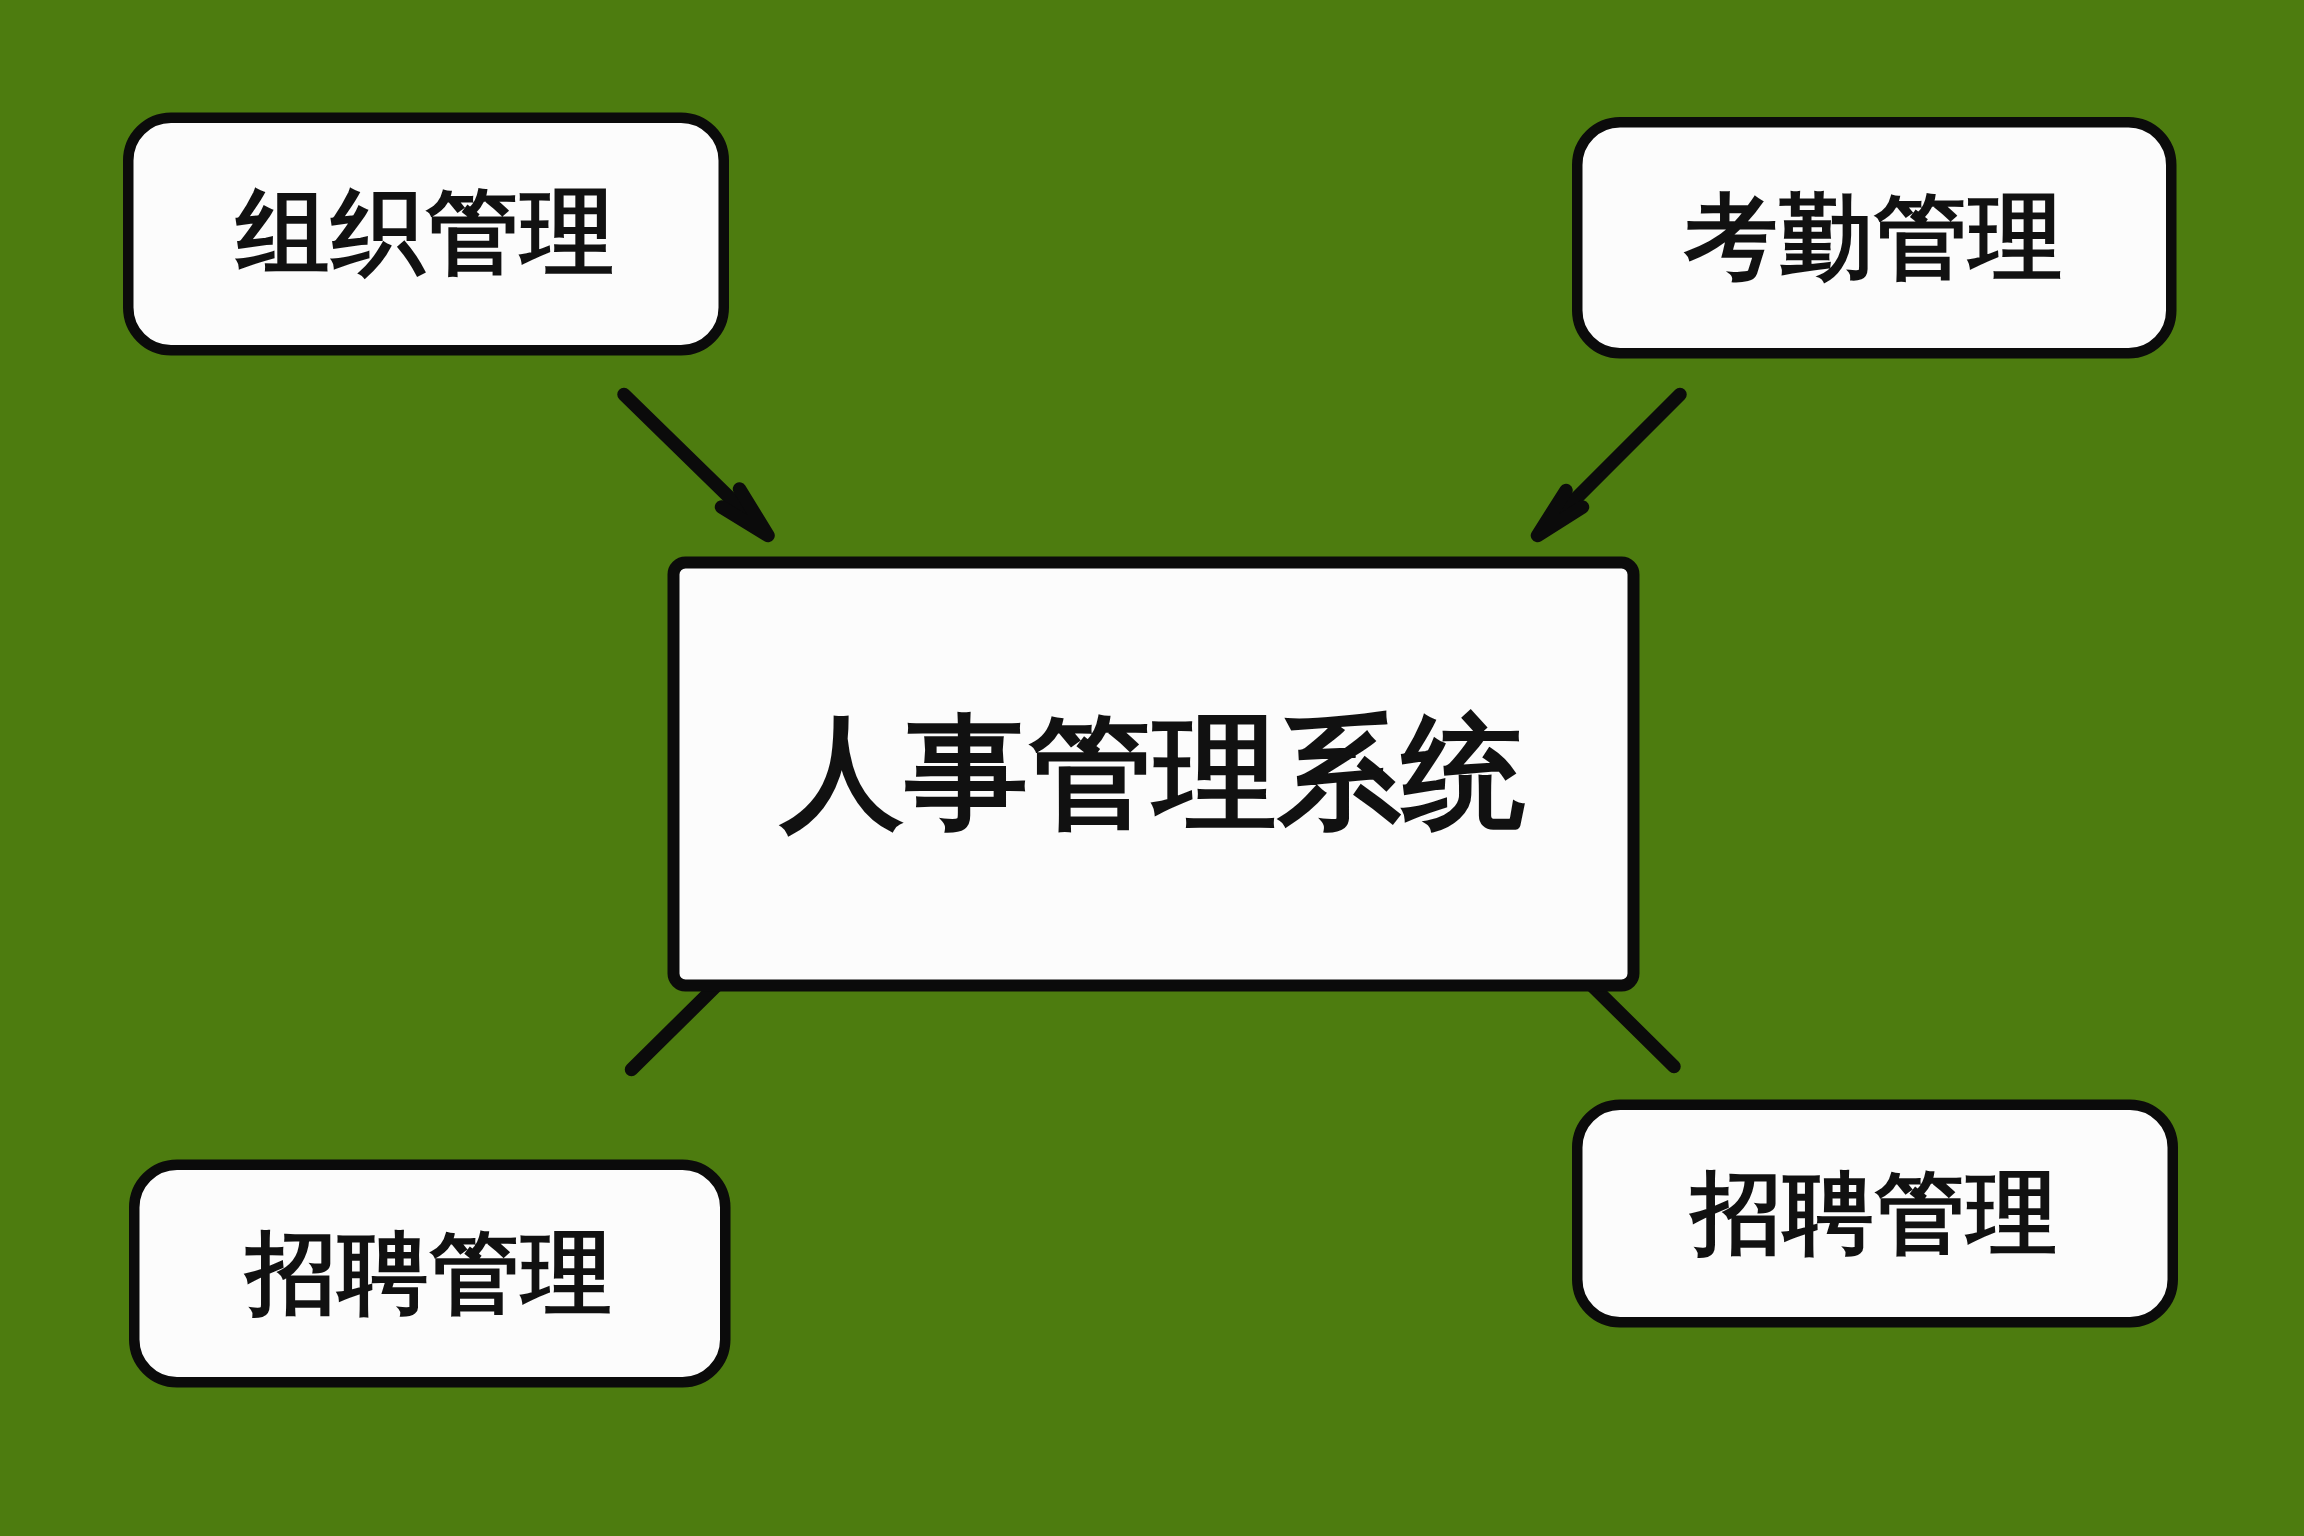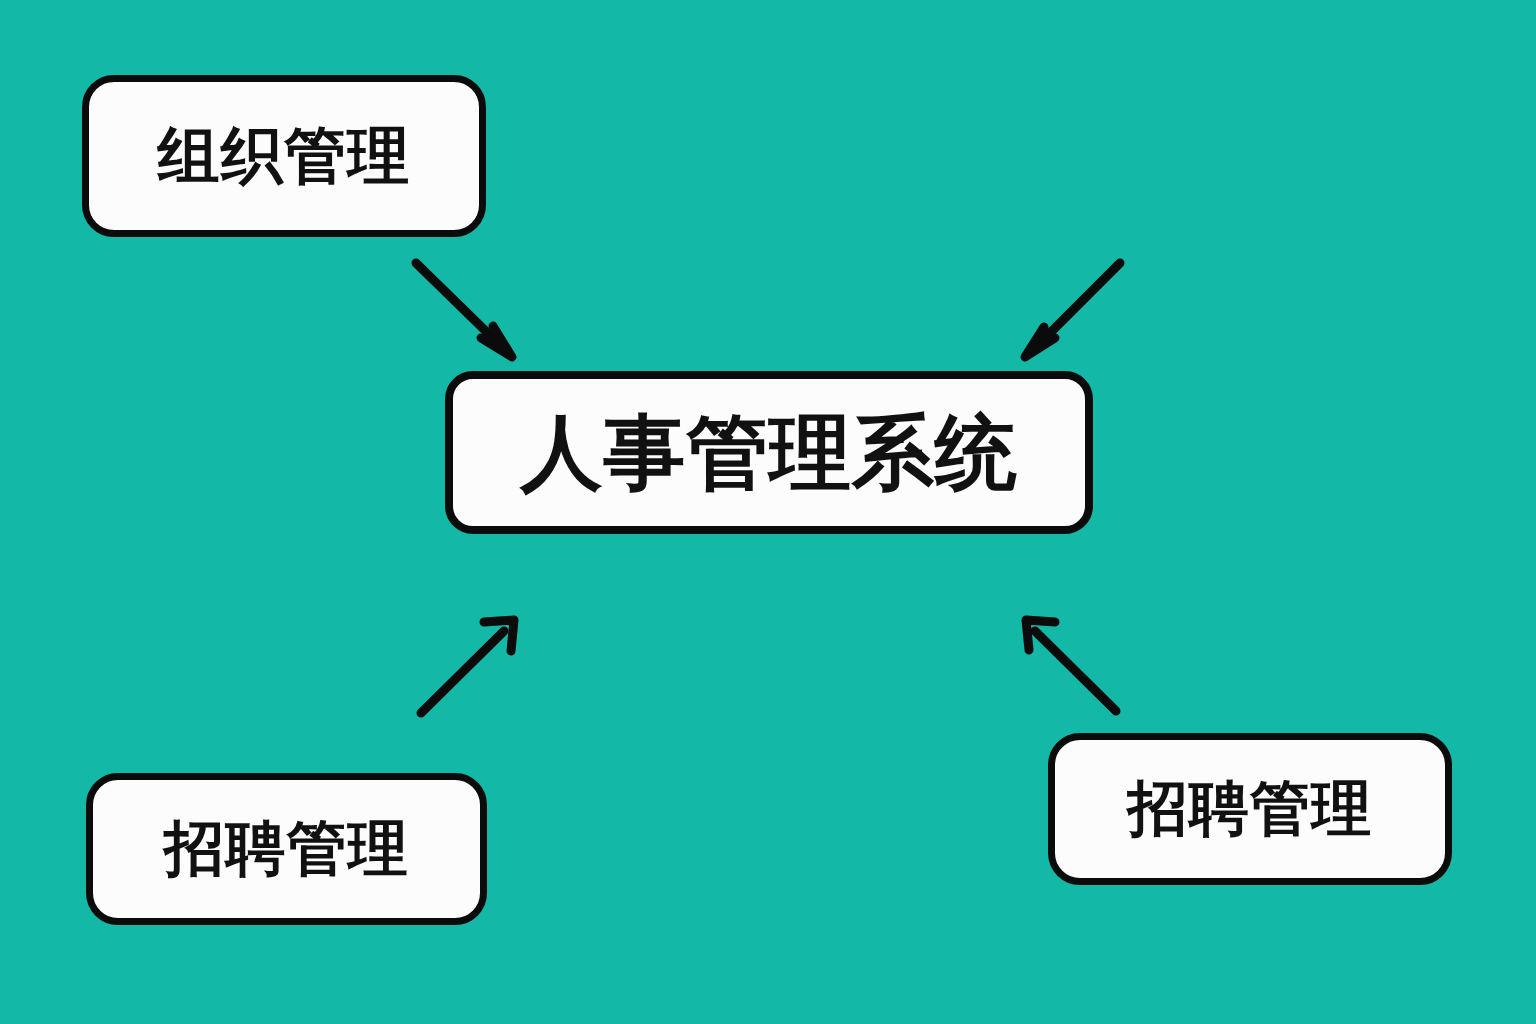--- a/index.html
+++ b/index.html
@@ -11,21 +11,21 @@
     width: 1536px;
     height: 1024px;
     background: #fbfbfb;
     font-family: "Liberation Sans", "DejaVu Sans", sans-serif;
     overflow: hidden;
   }
   #diagram-canvas {
     position: relative;
     width: 1536px;
     height: 1024px;
-    background: #14b8a6;
+    background: #4d7c0f;
   }
   #arrow-layer {
     position: absolute;
     left: 0;
     top: 0;
     width: 1536px;
     height: 1024px;
     pointer-events: none;
   }
   .node {
@@ -53,23 +53,23 @@
     height: 162px;
   }
   .node-leaf .node-label {
     font-size: 62px;
   }
   
   #node-center {
     left: 445px;
     top: 371px;
     width: 648px;
-    height: 163px;
+    height: 290px;
     border-width: 8px;
-    border-radius: 28px;
+    border-radius: 12px;
   }
   #node-center .node-label {
     font-size: 82px;
     letter-spacing: 0.01em;
   }
   #node-org   { left: 82px;   top: 75px;  }
   #node-att   { left: 1048px; top: 78px;  width: 403px; height: 161px; }
   #node-rec   { left: 86px;   top: 773px; width: 401px; height: 152px; }
   #node-perf  { left: 1048px; top: 733px; width: 404px; height: 152px; }
   #node-rec .node-label,
@@ -100,20 +100,23 @@
     <g>
       <line x1="1116" y1="711" x2="1035" y2="631" stroke="#0b0b0b" stroke-width="9" stroke-linecap="round"></line>
       <polyline points="1055,622 1026,620 1029,650" fill="none" stroke="#0b0b0b" stroke-width="9" stroke-linecap="round" stroke-linejoin="round"></polyline>
     </g>
   </svg>
 
   <div class="node node-leaf" id="node-org">
     <span class="node-label">组织管理</span>
   </div>
 
+  <div class="node node-leaf" id="node-att">
+    <span class="node-label">考勤管理</span>
+  </div>
 
   <div class="node" id="node-center">
     <span class="node-label">人事管理系统</span>
   </div>
 
   <div class="node node-leaf" id="node-rec">
     <span class="node-label">招聘管理</span>
   </div>
 
   <div class="node node-leaf" id="node-perf">

